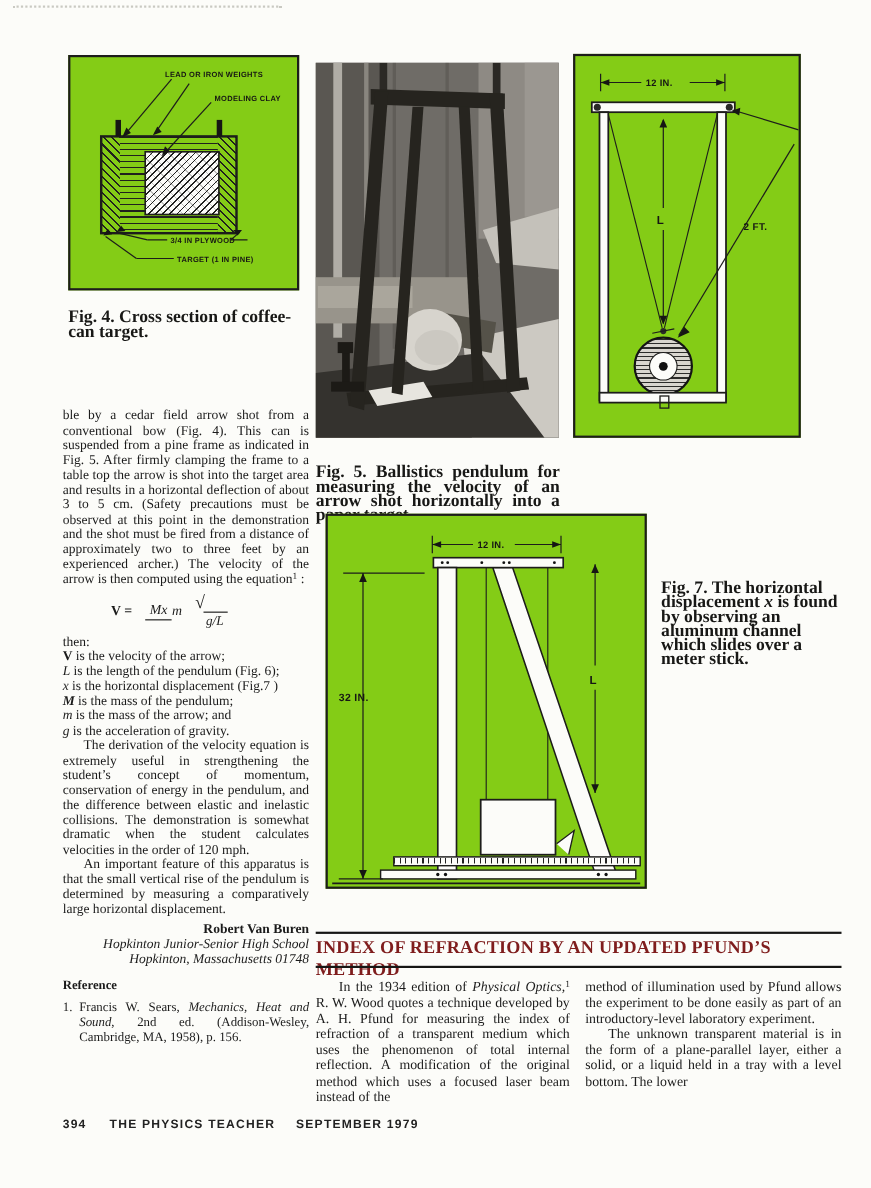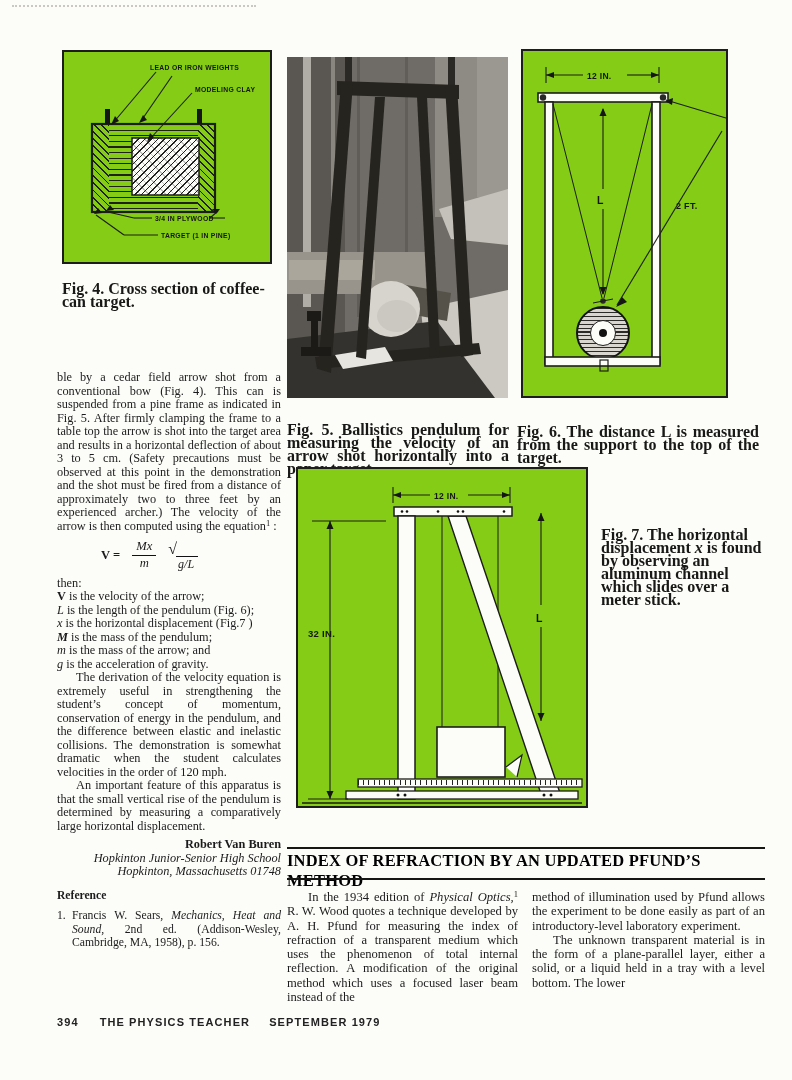--- a/index.html
+++ b/index.html
@@ -46,21 +46,21 @@
   #fig5-cap{left:287px;top:407px;width:222px;}
   #fig6-cap{left:517px;top:409px;width:242px;}
   #fig7-cap{left:601px;top:528px;width:166px;text-align:left;}
 
   
   #col-main{position:absolute;left:57px;top:371px;width:224px;font-size:12.3px;line-height:13.5px;text-align:justify;}
   #col-main p{margin:0;}
   .indent{text-indent:19px;}
   .equation{margin:7px 0 5px 44px;display:flex;align-items:center;gap:12px;font-size:12.6px;}
   .eq-lhs{font-weight:bold;}
-  .frac{display:inline-flex;flex-direction:column;align-items:center;line-height:1.1;font-style:italic;}
+  .frac{display:inline-flex;flex-direction:row;line-height:1.1;font-style:italic;}
   .frac .num{border-bottom:1.2px solid #111;padding:0 4px 1px;}
   .frac .den{padding-top:1px;}
   .sqrt{display:inline-flex;align-items:flex-start;font-style:italic;}
   .rad-sign{font-style:normal;font-size:16px;line-height:1.1;margin-right:-1px;}
   .radicand{border-top:1.3px solid #111;padding:1px 4px 0 2px;font-size:12px;margin-top:16px;}
   .def-line{white-space:nowrap;}
   .t-i{font-style:italic;}
   .t-b{font-weight:bold;}
   sup{font-size:8.5px;vertical-align:4px;line-height:0;}
   .author{ text-align:right;margin-top:5px;}
@@ -68,21 +68,21 @@
   .author-school,.author-city{font-style:italic;}
   .ref-head{font-weight:bold;font-size:11.6px;margin-top:10px;font-family:"Liberation Serif",serif;}
   .ref-item{margin-top:7px;font-size:11.7px;line-height:13.6px;padding-left:15px;position:relative;text-align:justify;}
   .ref-num{position:absolute;left:0;}
 
   
   .rule{position:absolute;left:287px;width:478px;height:2px;background:#161614;}
   #rule-top{top:847px;}
   #rule-bot{top:878px;}
   #a2-title{position:absolute;left:287px;top:851px;width:478px;margin:0;font-size:16.5px;
-     font-weight:bold;letter-spacing:.2px;color:#000000;}
+     font-weight:bold;letter-spacing:.2px;color:#7f1d1d;}
   .a2-col{position:absolute;top:890px;font-size:12.6px;line-height:14.3px;text-align:justify;}
   #a2c1{left:287px;width:231px;}
   #a2c2{left:532px;width:233px;}
   .a2-col p{margin:0;}
   .indent2{text-indent:21px;}
 
   
   #page-footer{position:absolute;left:57px;top:1016px;display:flex;align-items:baseline;
      font-family:"Liberation Sans",sans-serif;font-size:11px;font-weight:bold;letter-spacing:1.1px;color:#222;}
   #footer-journal{margin-left:21px;}
@@ -211,21 +211,20 @@
         <polygon points="80,57 76.5,65 83.5,65"></polygon>
         <polygon points="80,244 76.5,236 83.5,236"></polygon>
         <polygon points="142,50 150,47 149,54"></polygon>
         <polygon points="93,256 99,246 104,251"></polygon>
       </g>
       <text x="64" y="27.5" font-size="8.5">12 IN.</text>
       <text x="74" y="153" font-size="10.5">L</text>
       <text x="153" y="158" font-size="9">2 FT.</text>
     </svg>
   </section>
-  <p class="caption" id="fig6-cap"><b>Fig. 6.</b> <span>The distance L is measured from the support to the top of the target.</span></p>
 
   <div id="col-main">
     <p><span>ble by a cedar field arrow shot from a conventional bow (Fig. 4). This can is suspended from a pine frame as indicated in Fig. 5. After firmly clamping the frame to a table top the arrow is shot into the target area and results in a horizontal deflection of about 3 to 5 cm. (Safety precautions must be observed at this point in the demonstration and the shot must be fired from a distance of approximately two to three feet by an experienced archer.) The velocity of the arrow is then computed using the equation</span><sup>1</sup><span> :</span></p>
     <div class="equation">
       <span class="eq-lhs">V =</span>
       <span class="frac">
         <span class="num">Mx</span>
         <span class="den">m</span>
       </span>
       <span class="sqrt">

